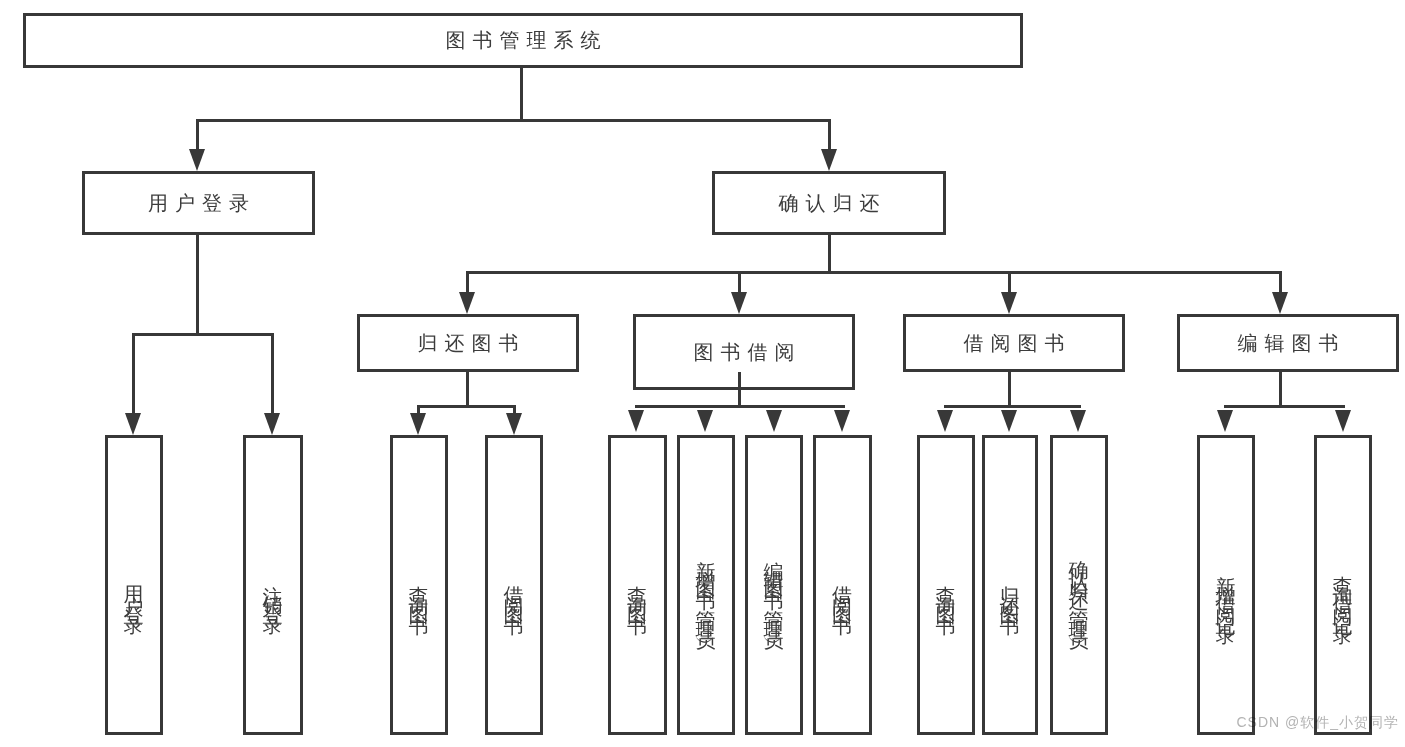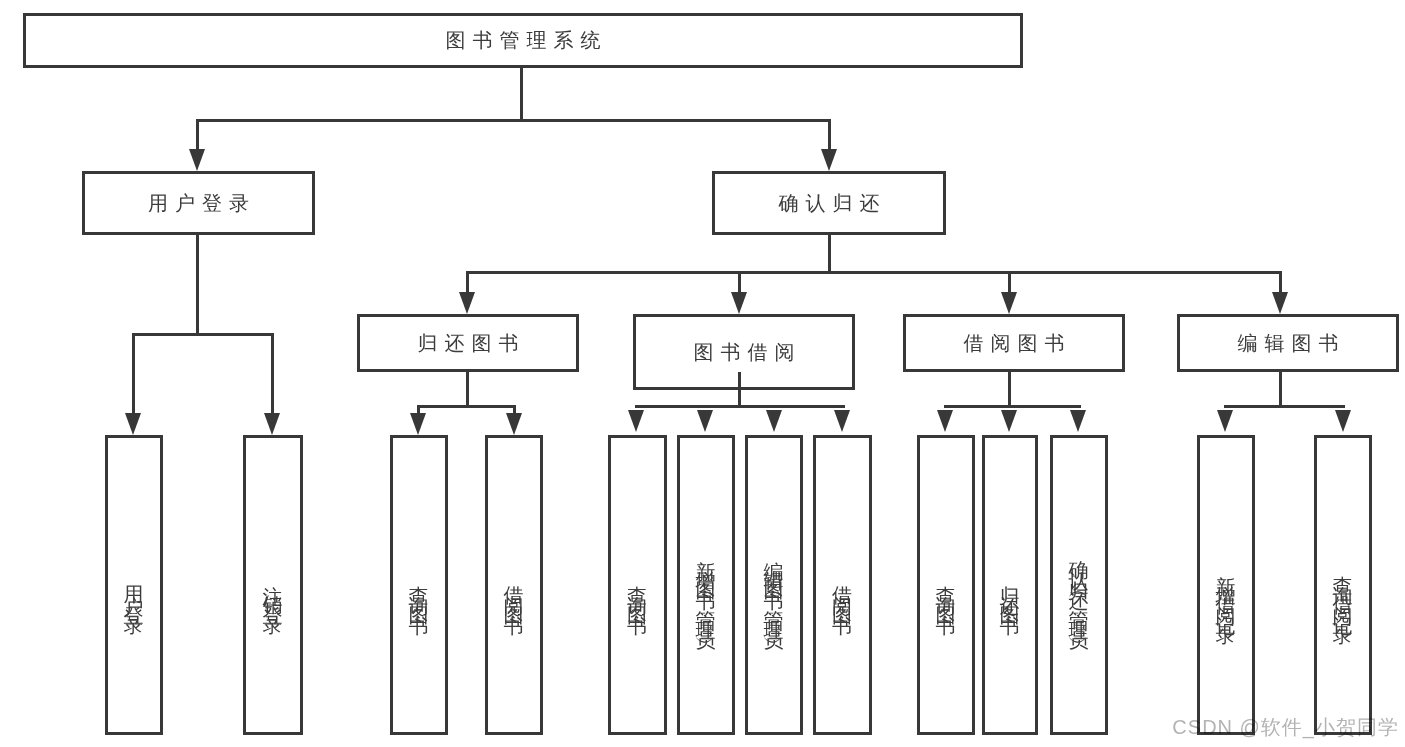--- a/index.html
+++ b/index.html
@@ -55,21 +55,21 @@
     width: 0; height: 0;
     border-left: 8px solid transparent;
     border-right: 8px solid transparent;
     border-top: 22px solid #383838;
   }
   
   .watermark {
     position: absolute;
     right: 6px;
     top: 714px;
-    font-size: 20px;
+    font-size: 14px;
     color: #b3b3b3;
     letter-spacing: 1px;
     mix-blend-mode: multiply;
     white-space: nowrap;
   }
 </style>
 </head>
 <body>
 
 <div class="canvas">

